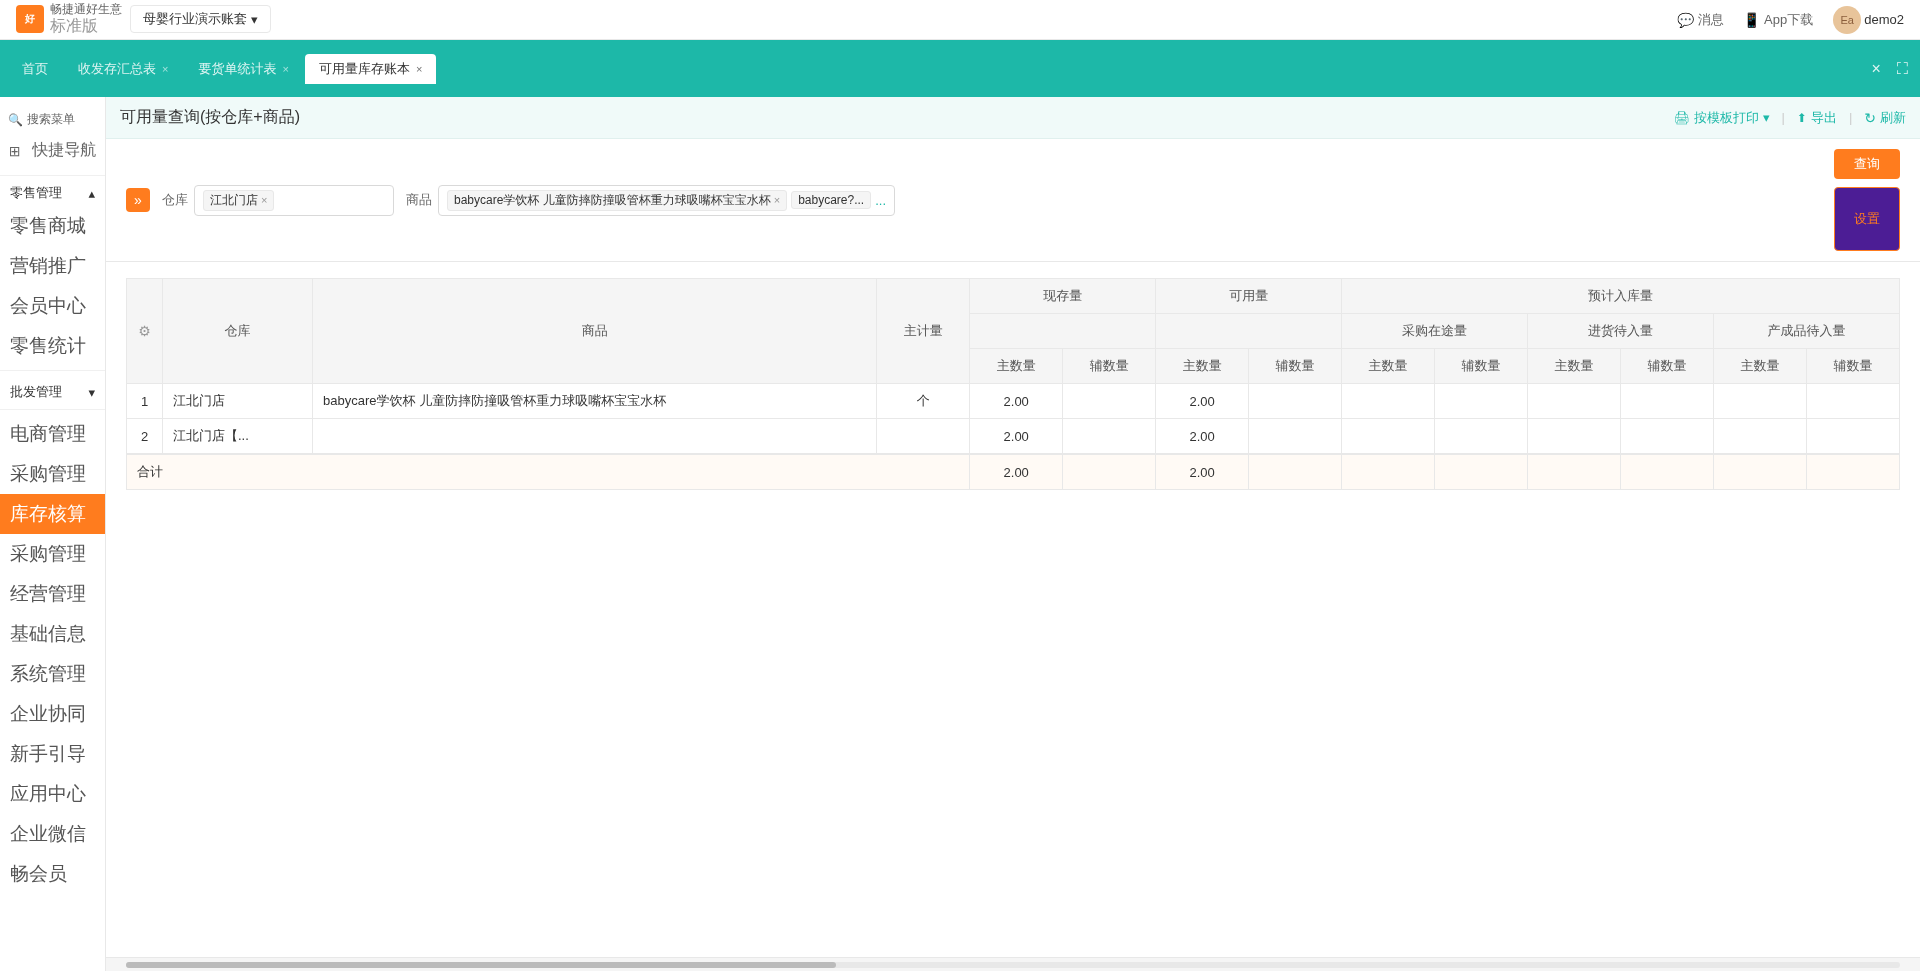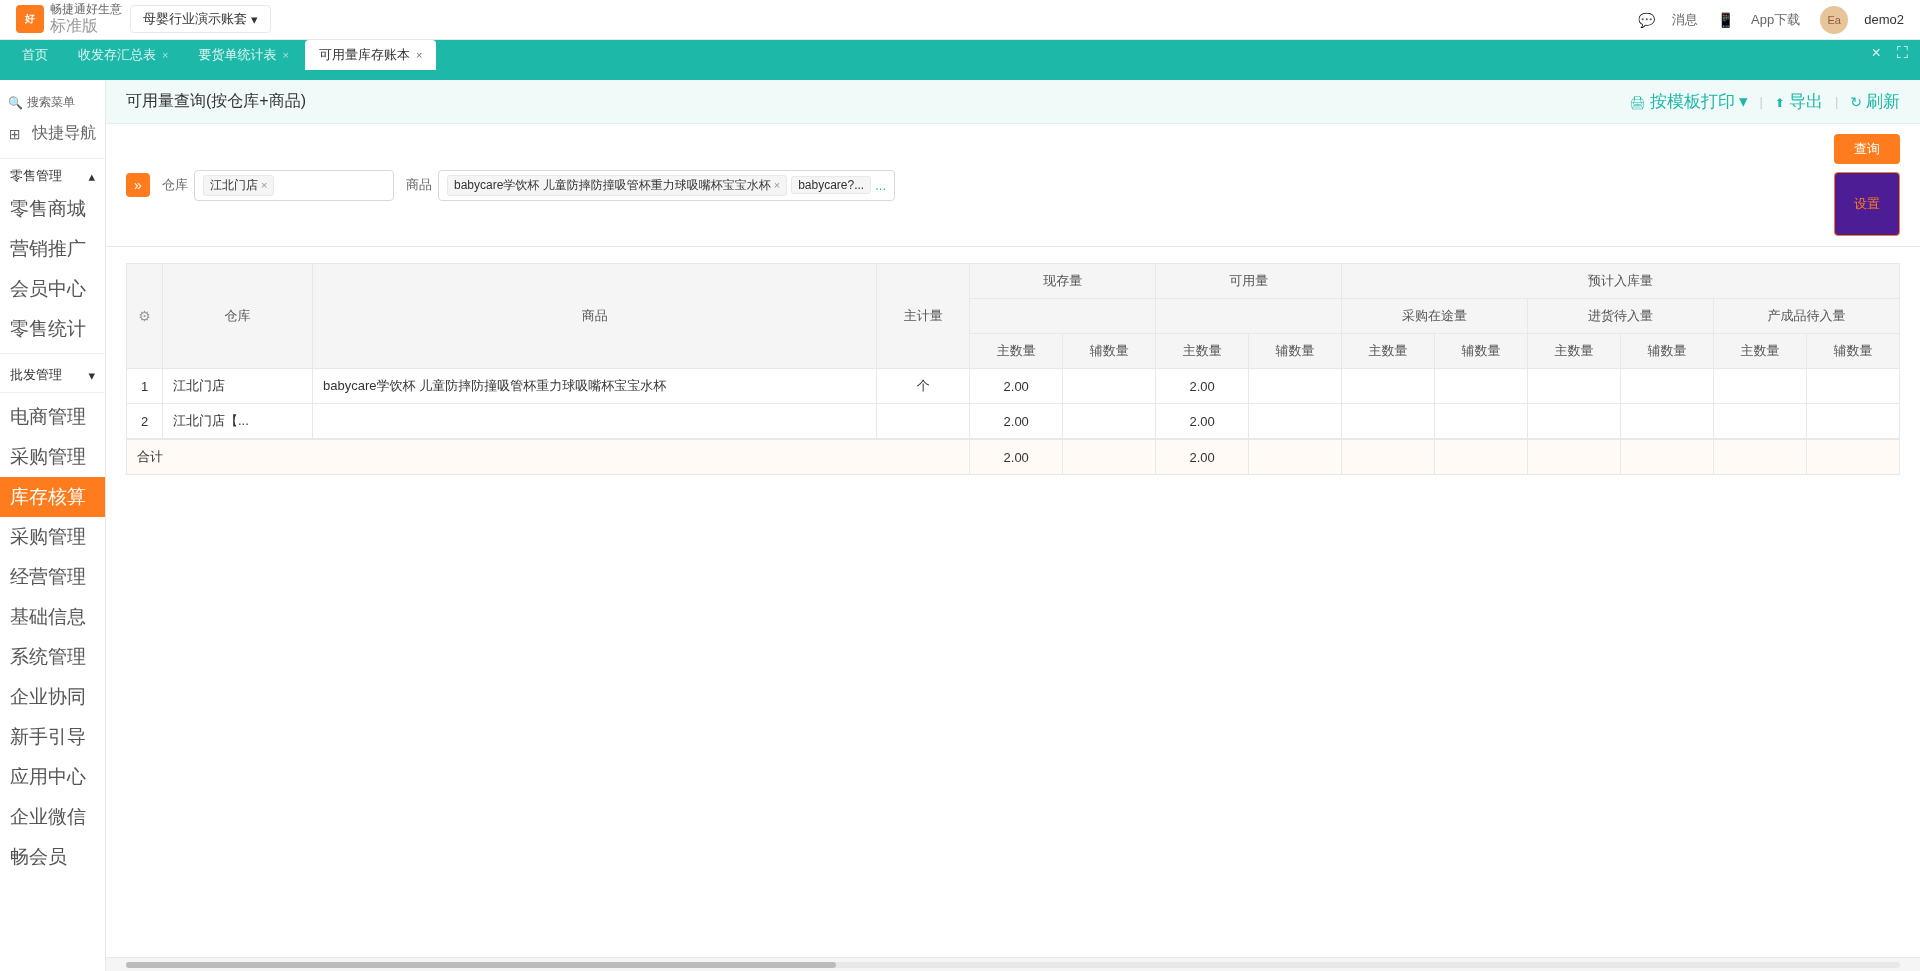--- a/index.html
+++ b/index.html
@@ -21,31 +21,31 @@
     .logo-icon { width: 28px; height: 28px; background: #ff7c1e; border-radius: 4px; display: flex; align-items: center; justify-content: center; color: white; font-size: 10px; font-weight: bold; }
     .logo-text { font-size: 12px; color: #666; line-height: 1.2; }
     .logo-sub { font-size: 16px; color: #999; }
     .industry-selector {
       display: flex; align-items: center; gap: 4px;
       border: 1px solid #e8e8e8; border-radius: 4px;
       padding: 4px 12px; cursor: pointer; background: #fff;
       font-size: 13px; color: #333;
     }
     .topbar-right { display: flex; align-items: center; gap: 20px; }
-    .topbar-action { display: flex; align-items: center; gap: 16px; color: #666; font-size: 13px; cursor: pointer; }
+    .topbar-action { display: flex; align-items: center; gap: 3px; color: #666; font-size: 13px; cursor: pointer; }
     .user-avatar { width: 28px; height: 28px; border-radius: 50%; background: #e8c49a; display: flex; align-items: center; justify-content: center; font-size: 11px; color: #8b5e3c; overflow: hidden; }
     .username { font-size: 13px; color: #333; }
 
     
     .tabbar {
-      height: 40px;
+      height: 57px;
       background: #1db8a8;
       display: flex;
-      align-items: flex-start;
-      padding: 0 8px;
+      align-items: center;
+      padding: 14px 8px;
       flex-shrink: 0;
       gap: 2px;
     }
     .tab {
       display: flex; align-items: center; gap: 6px;
       padding: 6px 14px;
       border-radius: 4px 4px 0 0;
       cursor: pointer;
       font-size: 13px;
       color: rgba(255,255,255,0.85);
@@ -99,32 +99,32 @@
     }
     .sidebar-item.active { background: #ff7c1e; color: #fff; }
     .sidebar-divider { height: 1px; background: #f0f0f0; margin: 4px 0; }
 
     
     .content { flex: 1; overflow: auto; display: flex; flex-direction: column; }
 
     
     .page-header {
       background: #f0faf9;
-      padding: 10px 20px;
+      padding: 10px 14px;
       display: flex;
       align-items: center;
       justify-content: space-between;
       border-bottom: 1px solid #e0f0ee;
       flex-shrink: 0;
     }
     .page-title { font-size: 16px; font-weight: 500; color: #333; }
     .page-actions { display: flex; align-items: center; gap: 12px; }
     .page-action-btn {
       display: flex; align-items: center; gap: 4px;
-      color: #1db8a8; font-size: 17px; cursor: pointer;
+      color: #1db8a8; font-size: 13px; cursor: pointer;
     }
     .page-action-separator { color: #ccc; }
 
     
     .filter-bar {
       background: #fff;
       padding: 10px 20px;
       display: flex;
       align-items: center;
       gap: 12px;

